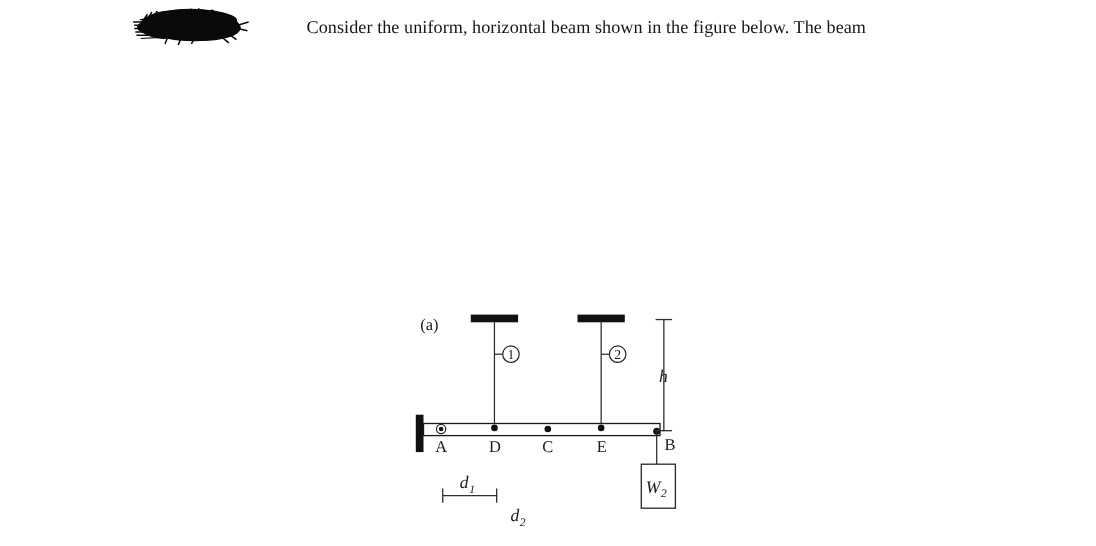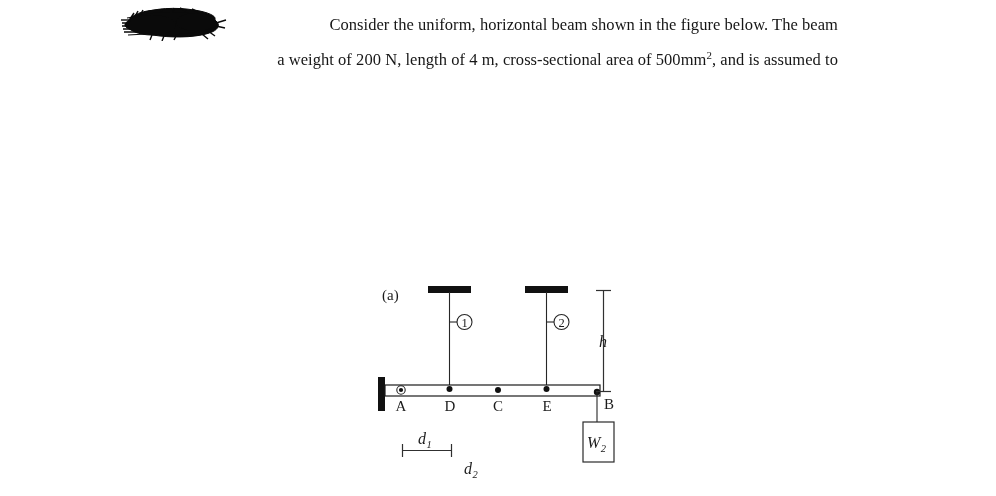--- a/index.html
+++ b/index.html
@@ -17,21 +17,21 @@
   }
 
   
   #problem-text {
     position: absolute;
     left: 128px;
     top: 8px;
     width: 710px;
     font-size: 16.5px;
     line-height: 34.6px;
-    text-align: right;
+    text-align: center;
     color: #161616;
     letter-spacing: 0.05px;
   }
   #problem-text .line {
     white-space: nowrap;
   }
   #problem-text .line.first {
     text-indent: 100px;
   }
   sup {
@@ -97,21 +97,20 @@
     stroke: #2a2a2a;
     stroke-width: 1.2;
     fill: #ffffff;
   }
 </style>
 </head>
 <body>
 
 <div id="problem-text">
   <div class="line first"><span>Consider the uniform, horizontal beam shown in the figure below. The beam</span></div>
-  <div class="line"><span>a weight of 200 N, length of 4 m, cross-sectional area of 500mm</span><sup>2</sup><span>, and is assumed to</span></div>
 </div>
 
 <svg id="redaction" viewBox="0 0 114 34" xmlns="http://www.w3.org/2000/svg">
   <g fill="#0a0a0a" stroke="#0a0a0a">
     <path d="M12,14 C18,5 34,2 52,3 C72,4 90,8 100,14 C104,17 103,22 96,25 C84,30 62,31 44,29 C28,27 14,24 10,20 C8,18 9,16 12,14 Z"></path>
     <path d="M24,7 C38,1 60,0 78,3 C92,5 100,9 99,12 C97,16 80,14 64,12 C46,10 30,10 24,7 Z"></path>
     <path d="M30,24 C46,30 70,31 88,27 C96,25 100,22 98,20 C94,24 74,28 56,27 C44,26 34,25 30,24 Z"></path>
     <g stroke-width="1.4" fill="none">
       <path d="M6,16 L28,16 M6,19 L30,19 M7,22 L26,22 M8,25 L22,25"></path>
       <path d="M5,13 L20,13"></path>

